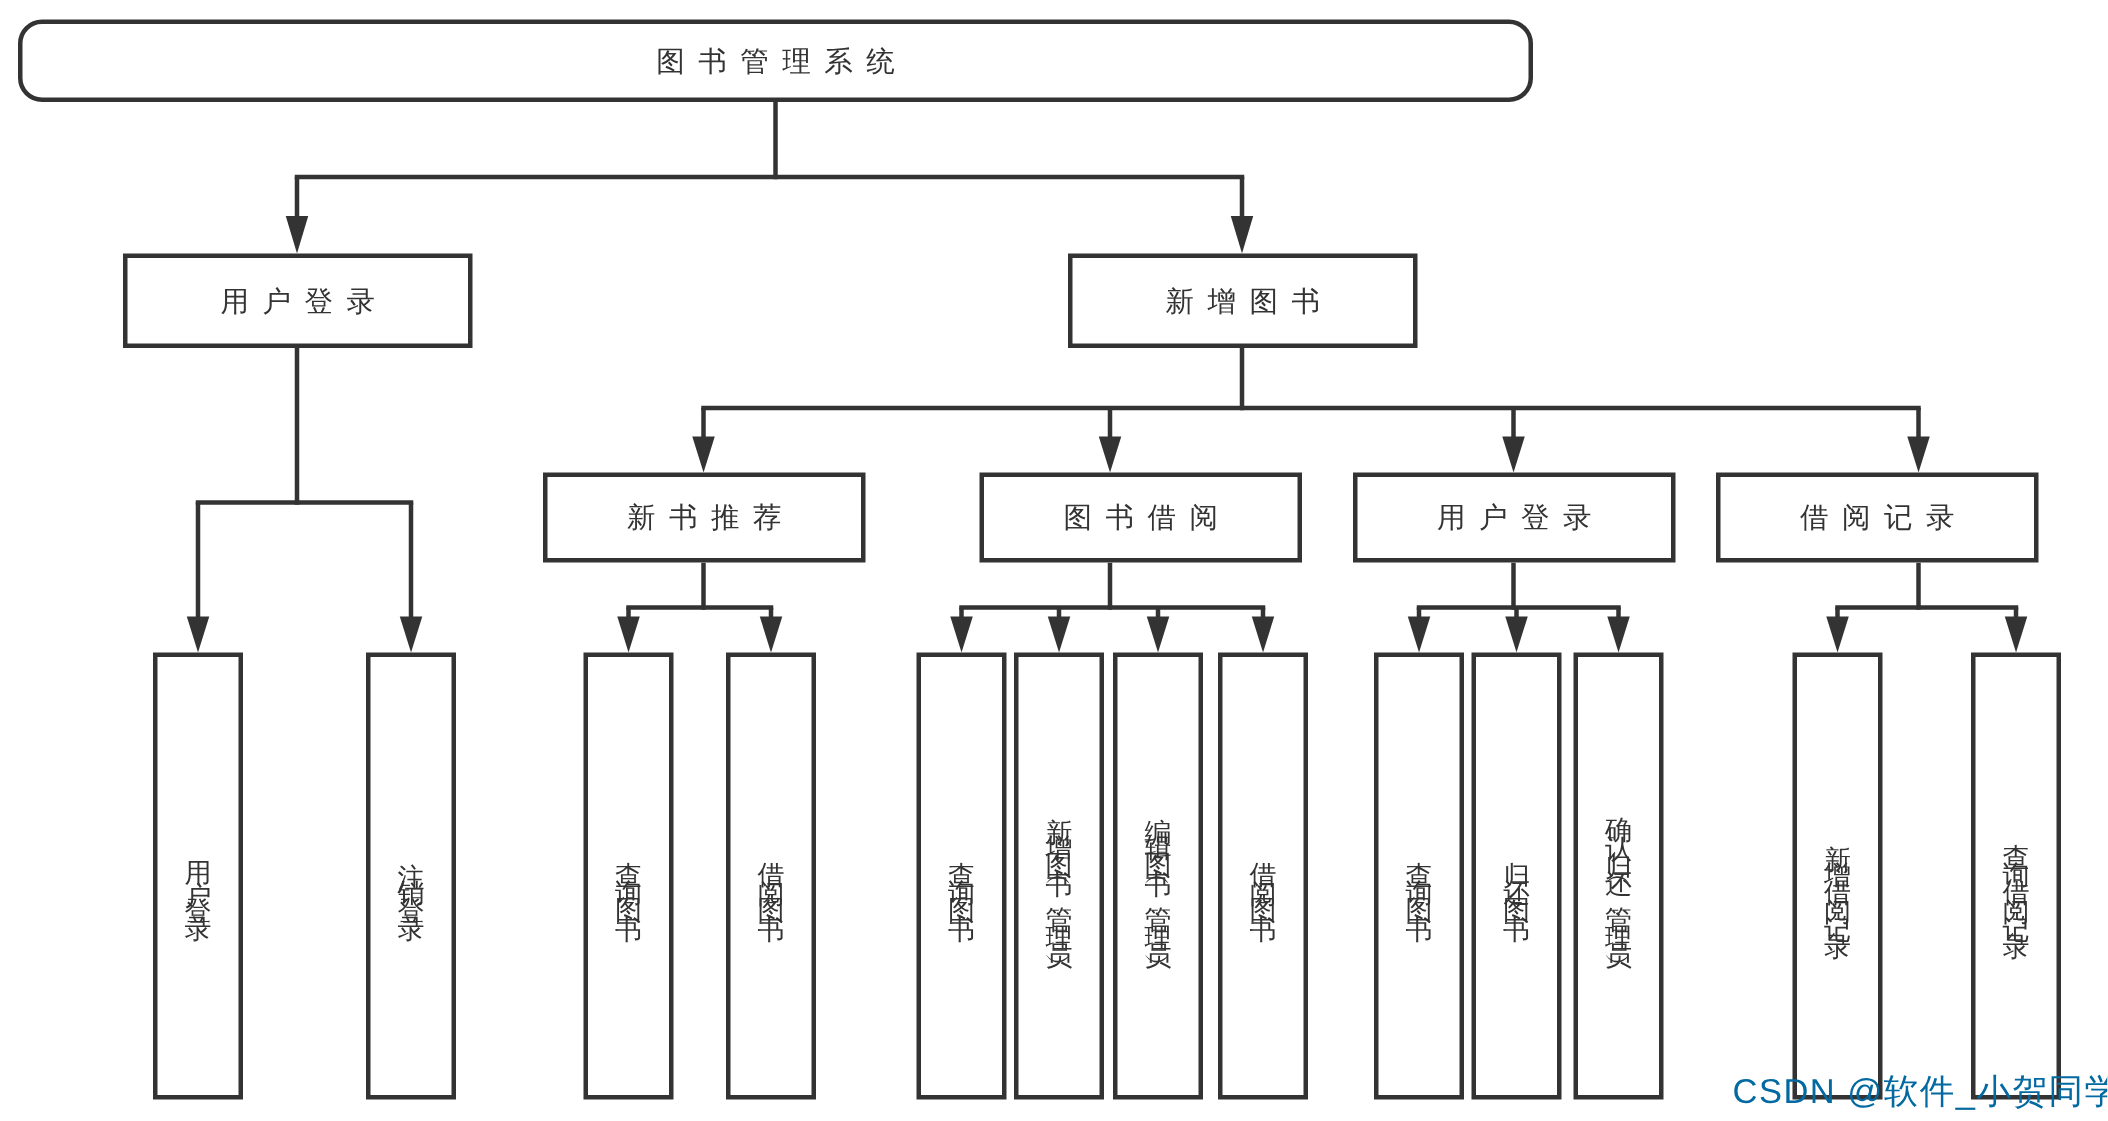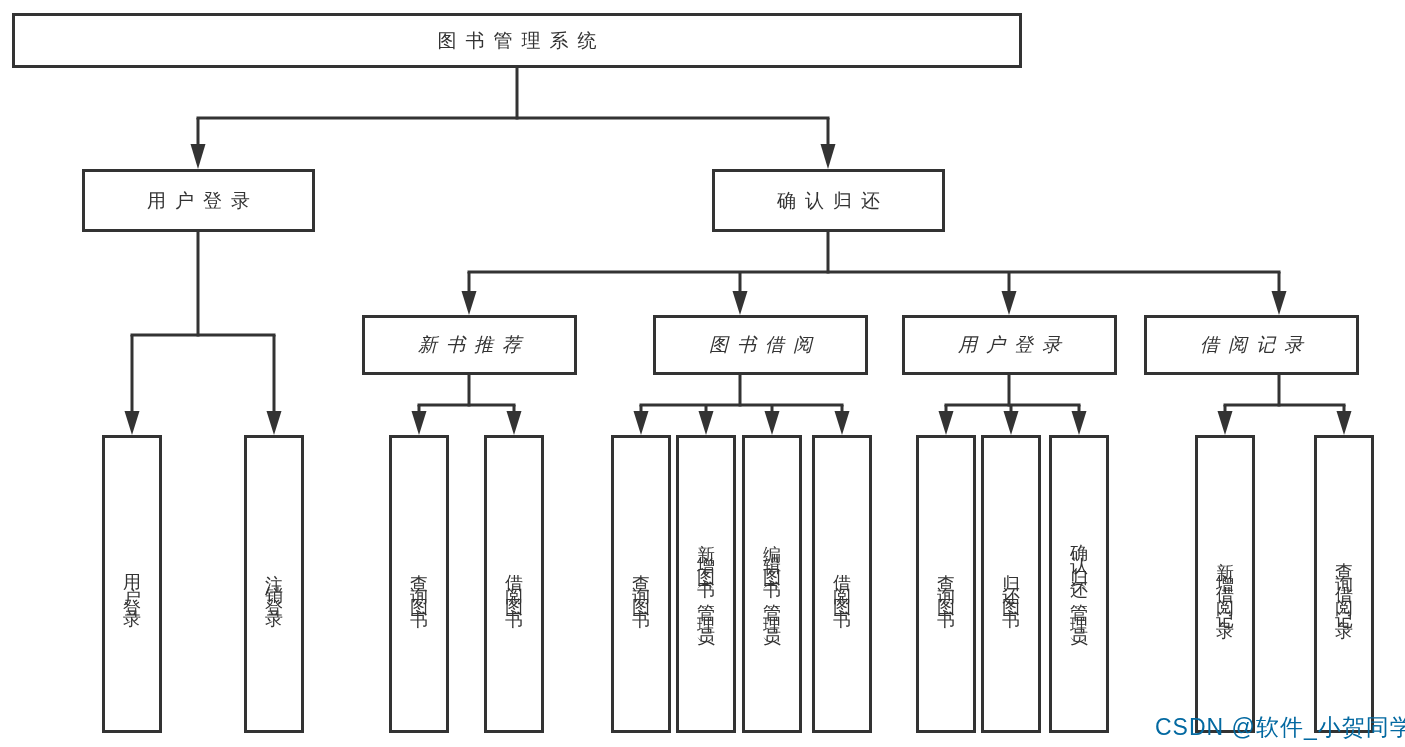--- a/index.html
+++ b/index.html
@@ -31,23 +31,23 @@
     align-items: center;
     justify-content: center;
     color: #333333;
   }
   .node.h {
     font-size: 19px;
     letter-spacing: 9px;
     text-indent: 9px;
     white-space: nowrap;
   }
-  .node.root  { left: 12px;  top: 13px;  width: 1010px; height: 55px; }
+  .node.root  { left: 12px;  top: 13px;  width: 1010px; height: 55px; border-radius: 16px; }
   .node.lvl2  { top: 169px; width: 233px; height: 63px; }
-  .node.lvl3  { top: 315px; width: 215px; height: 60px; font-style: italic; }
+  .node.lvl3  { top: 315px; width: 215px; height: 60px; }
   .node.leaf {
     top: 435px;
     width: 60px;
     height: 298px;
     writing-mode: vertical-rl;
     text-orientation: mixed;
     font-size: 18px;
     letter-spacing: 12px;
     line-height: 1;
   }
@@ -132,21 +132,21 @@
       <polygon points="1003.5,411 1018.5,411 1011,435"></polygon>
       <polygon points="1071.5,411 1086.5,411 1079,435"></polygon>
       <polygon points="1217.5,411 1232.5,411 1225,435"></polygon>
       <polygon points="1336.5,411 1351.5,411 1344,435"></polygon>
     </g>
   </svg>
 
   <div class="node root h">图书管理系统</div>
 
   <div class="node lvl2 h" style="left:82px;">用户登录</div>
-  <div class="node lvl2 h" style="left:712px;">确认归还</div>
+  <div class="node lvl2 h" style="left:712px;">新增图书</div>
 
   <div class="node lvl3 h" style="left:362px;">新书推荐</div>
   <div class="node lvl3 h" style="left:633px;margin-left:20px;">图书借阅</div>
   <div class="node lvl3 h" style="left:902px;">用户登录</div>
   <div class="node lvl3 h" style="left:1144px;">借阅记录</div>
 
   <div class="node leaf" style="left:102px;">用户登录</div>
   <div class="node leaf" style="left:244px;">注销登录</div>
 
   <div class="node leaf" style="left:389px;">查询图书</div>

